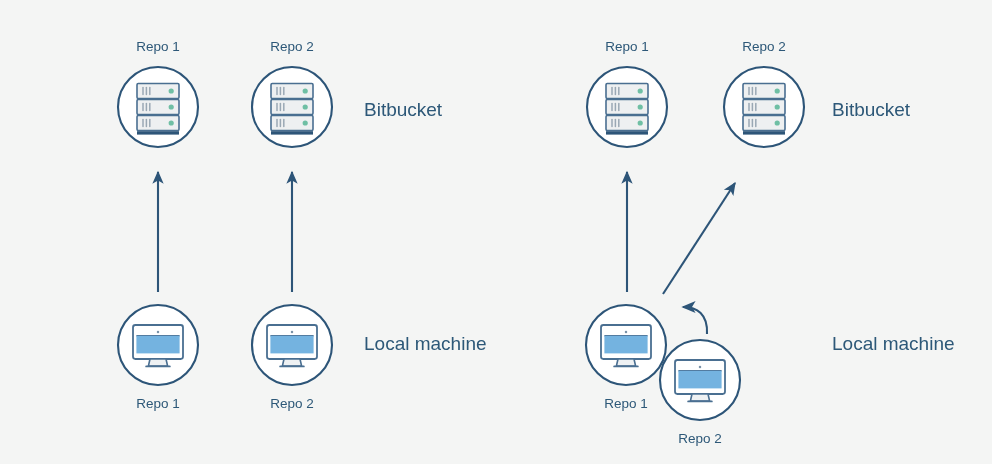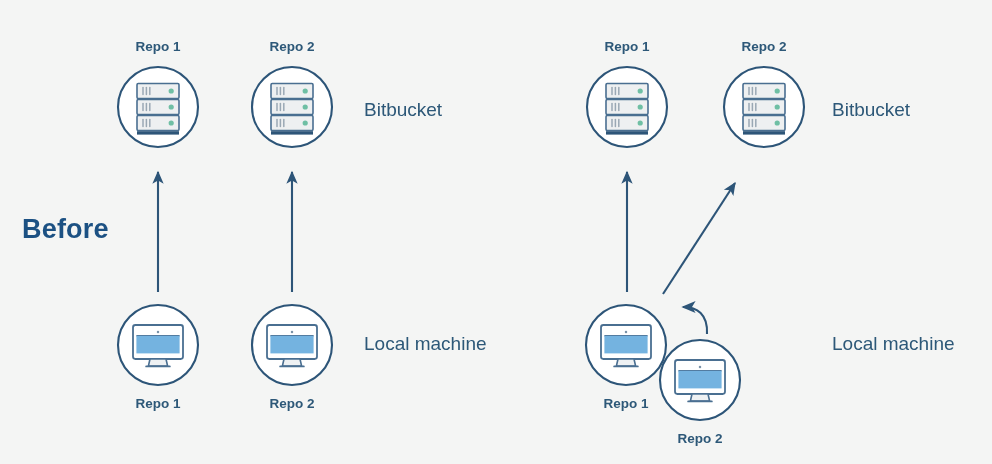--- a/index.html
+++ b/index.html
@@ -39,21 +39,21 @@
     letter-spacing: 0.2px;
     color: #1c5183;
   }
   .group-label {
     font-size: 19px;
     font-weight: normal;
     color: #2d5878;
   }
   .node-label {
     font-size: 13.5px;
-    font-weight: bold;
+    font-weight: normal;
     color: #2d5878;
     text-align: right;
   }
   .centered {
     transform: translateX(-50%);
   }
 </style>
 </head>
 <body>
 
@@ -138,21 +138,20 @@
         <use href="#glyph-monitor" x="626" y="345"></use>
       </g>
       <path d="M 707,334 C 708,314 697,307 683,307" fill="none" stroke="#2d5578" stroke-width="2.1" marker-end="url(#arrowhead-curve)"></path>
       <g>
         <circle cx="700" cy="380" r="40" fill="#ffffff" stroke="#2d5578" stroke-width="2.1"></circle>
         <use href="#glyph-monitor" x="700" y="380"></use>
       </g>
     </g>
   </svg>
 
-  <div class="txt section-title" style="left:22px; top:214px;">Before</div>
 
   <div class="txt node-label centered" style="left:158px; top:39px;">Repo 1</div>
   <div class="txt node-label centered" style="left:292px; top:39px;">Repo 2</div>
   <div class="txt node-label centered" style="left:158px; top:396px;">Repo 1</div>
   <div class="txt node-label centered" style="left:292px; top:396px;">Repo 2</div>
 
   <div class="txt group-label" style="left:364px; top:99px;">Bitbucket</div>
   <div class="txt group-label" style="left:364px; top:333px;">Local machine</div>
 
 

